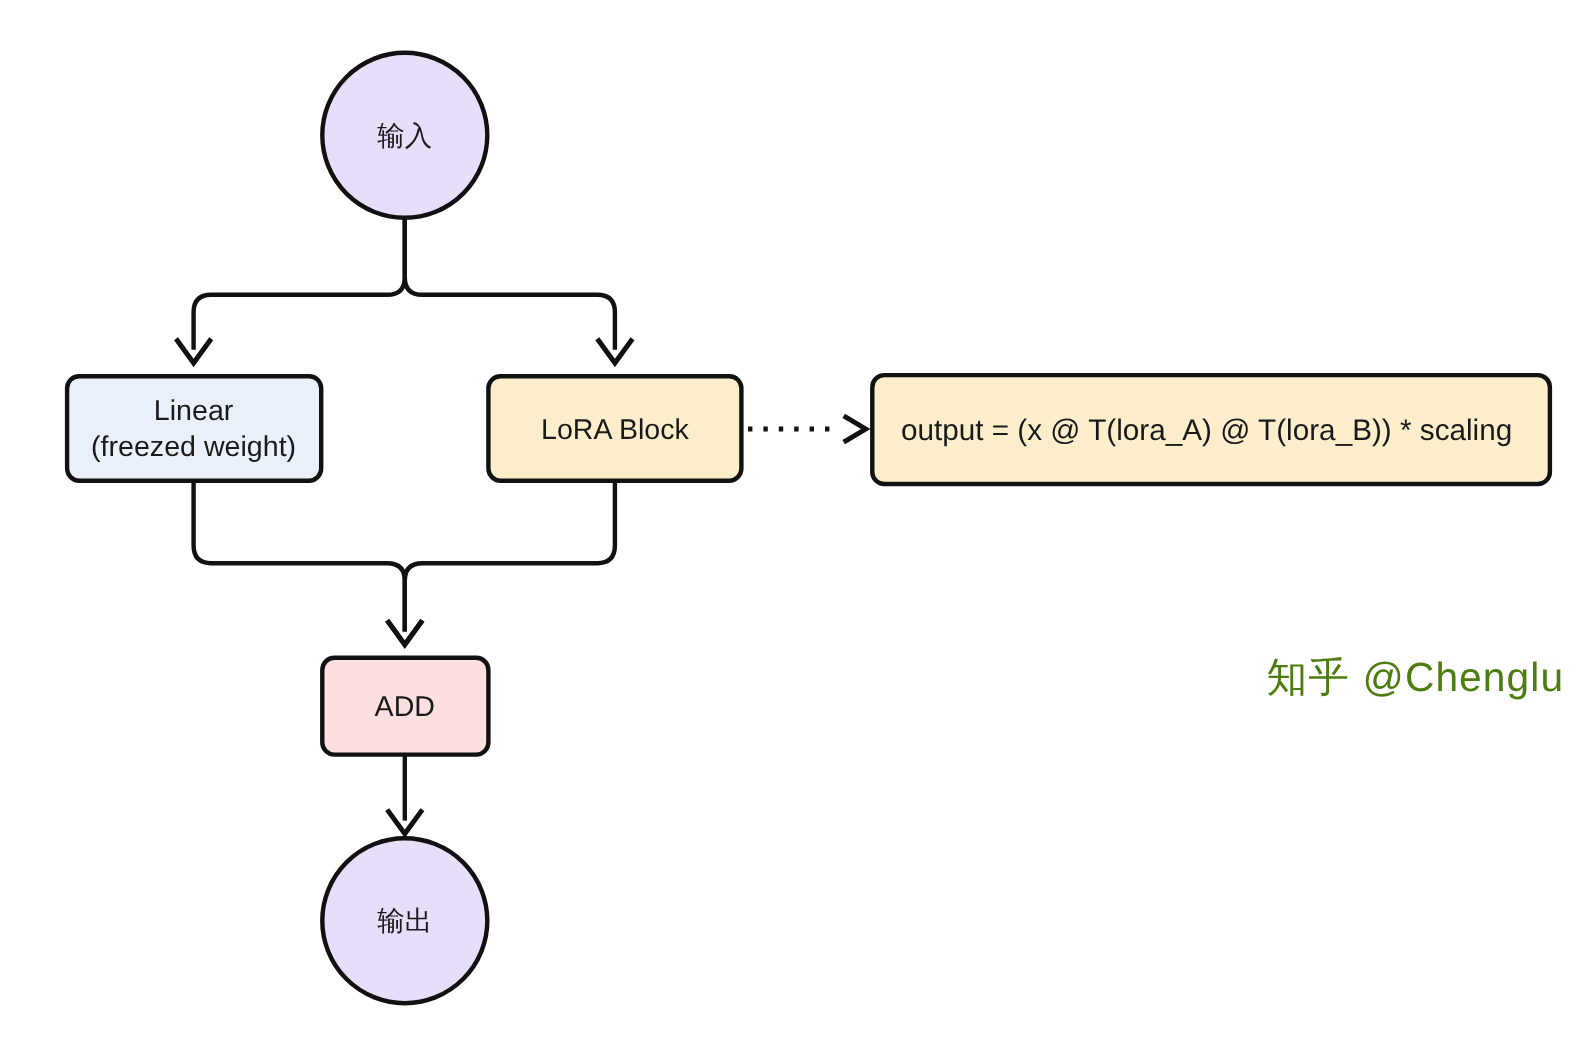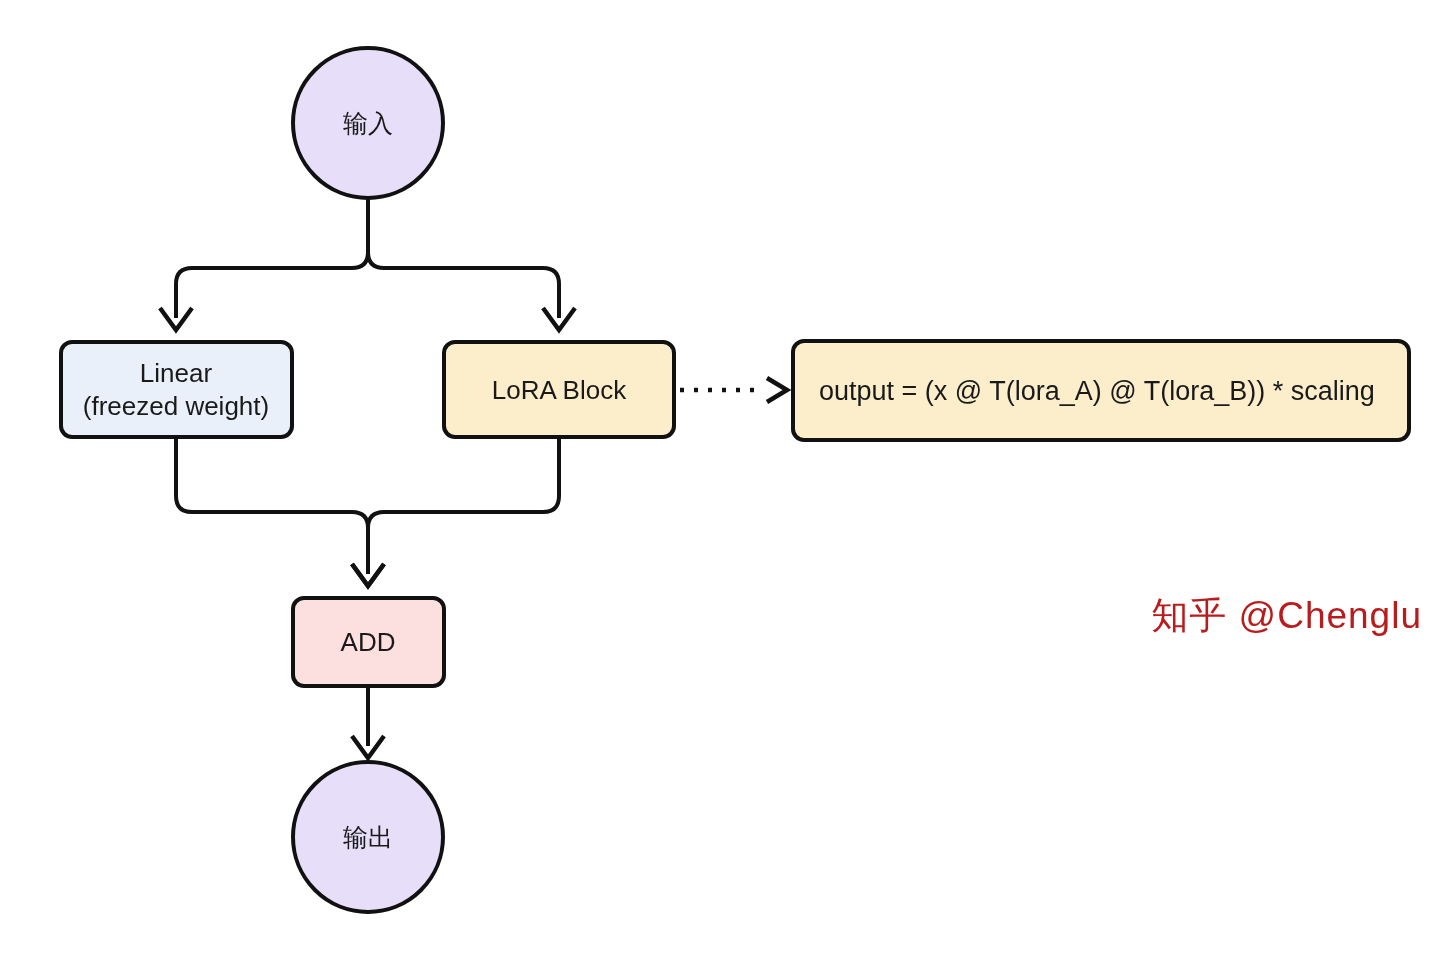--- a/index.html
+++ b/index.html
@@ -62,21 +62,21 @@
   }
   .label-cjk { font-size: 25px; }
   .label-lat { font-size: 26px; }
   .label-formula { font-size: 27px; text-anchor: start; }
   .watermark-text {
     position: absolute;
     right: 34px;
     bottom: 38px;
     font-family: "Liberation Sans", "DejaVu Sans", sans-serif;
     font-size: 37px;
-    color: #b91c1c;
+    color: #4d7c0f;
     letter-spacing: 1px;
     white-space: nowrap;
     user-select: none;
   }
 </style>
 </head>
 <body>
 
 <div id="diagram-root">
 

